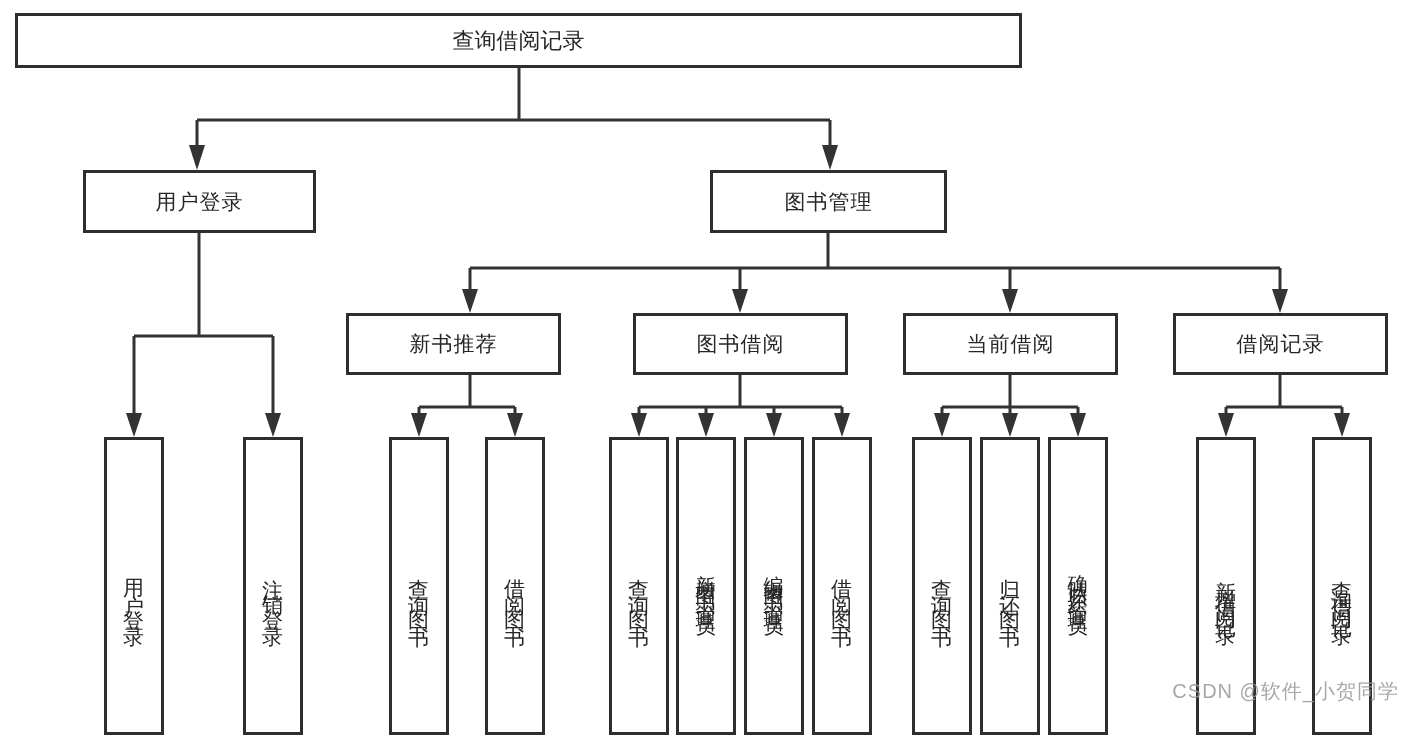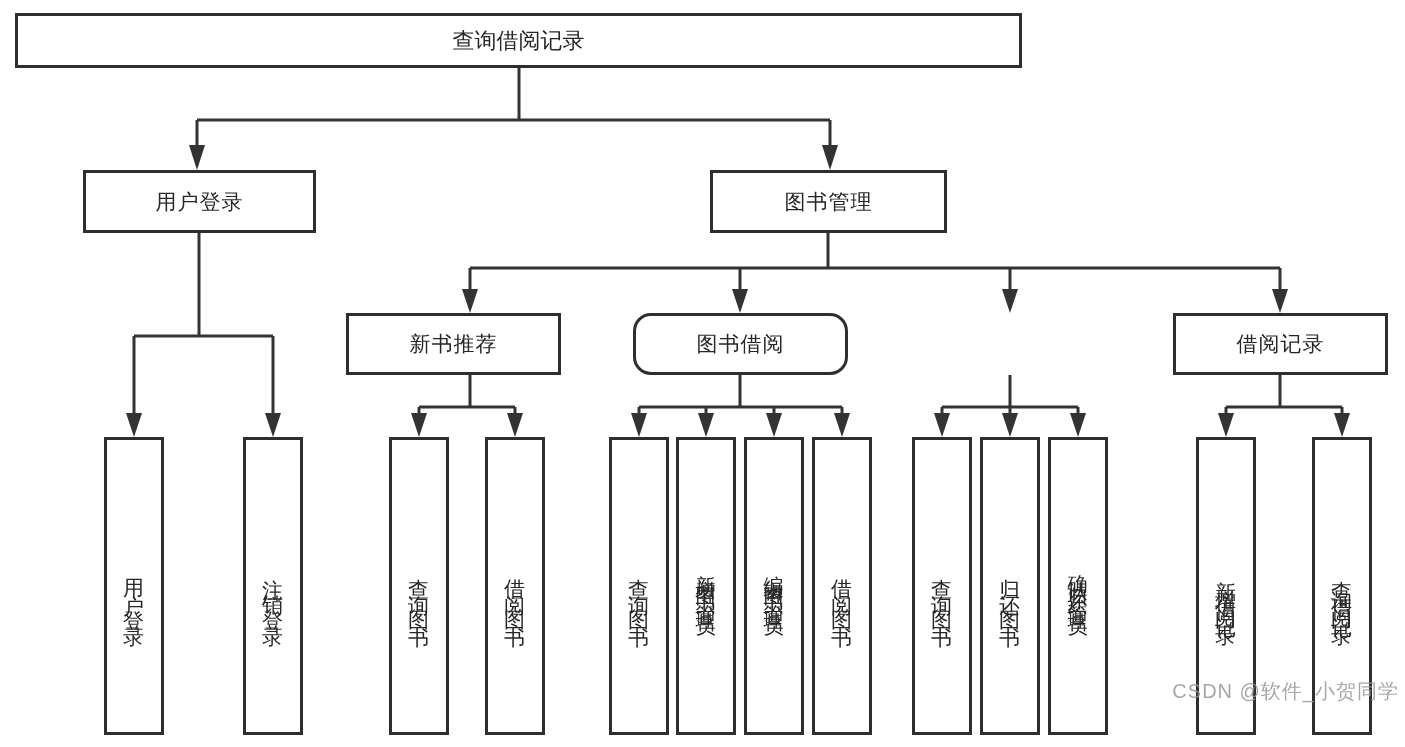--- a/index.html
+++ b/index.html
@@ -116,22 +116,25 @@
   <div class="node h-node" style="left:83px; top:170px; width:233px; height:63px;">
     <span>用户登录</span>
   </div>
   <div class="node h-node" style="left:710px; top:170px; width:237px; height:63px;">
     <span>图书管理</span>
   </div>
 
   <div class="node h-node" style="left:346px; top:313px; width:215px; height:62px;">
     <span>新书推荐</span>
   </div>
-  <div class="node h-node" style="left:633px; top:313px; width:215px; height:62px;border-radius:18px;">
+  <div class="node h-node" style="left:633px; top:313px; width:215px; height:62px;">
     <span>图书借阅</span>
+  </div>
+  <div class="node h-node" style="left:903px; top:313px; width:215px; height:62px;">
+    <span>当前借阅</span>
   </div>
   <div class="node h-node" style="left:1173px; top:313px; width:215px; height:62px;">
     <span>借阅记录</span>
   </div>
 
   <div class="node v-node vs4" style="left:104px;">
     <span class="vtext">用户登录</span>
   </div>
   <div class="node v-node vs4" style="left:243px;">
     <span class="vtext">注销登录</span>

